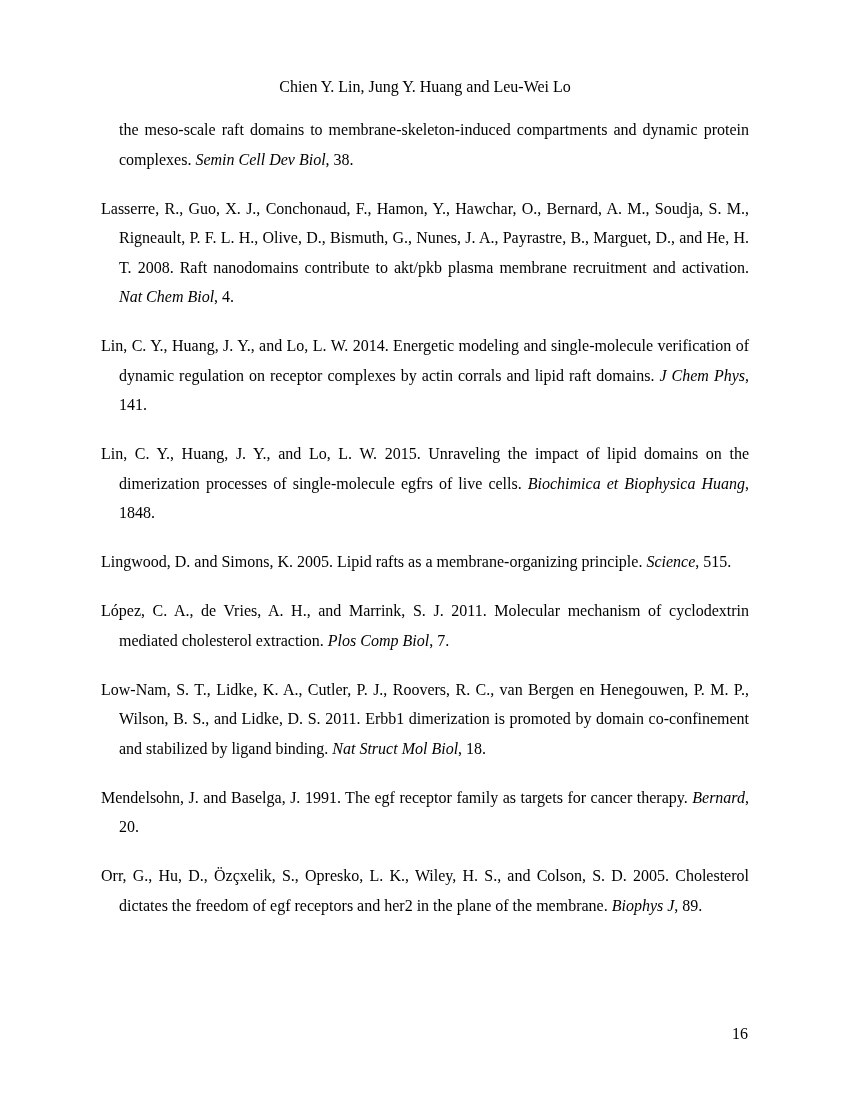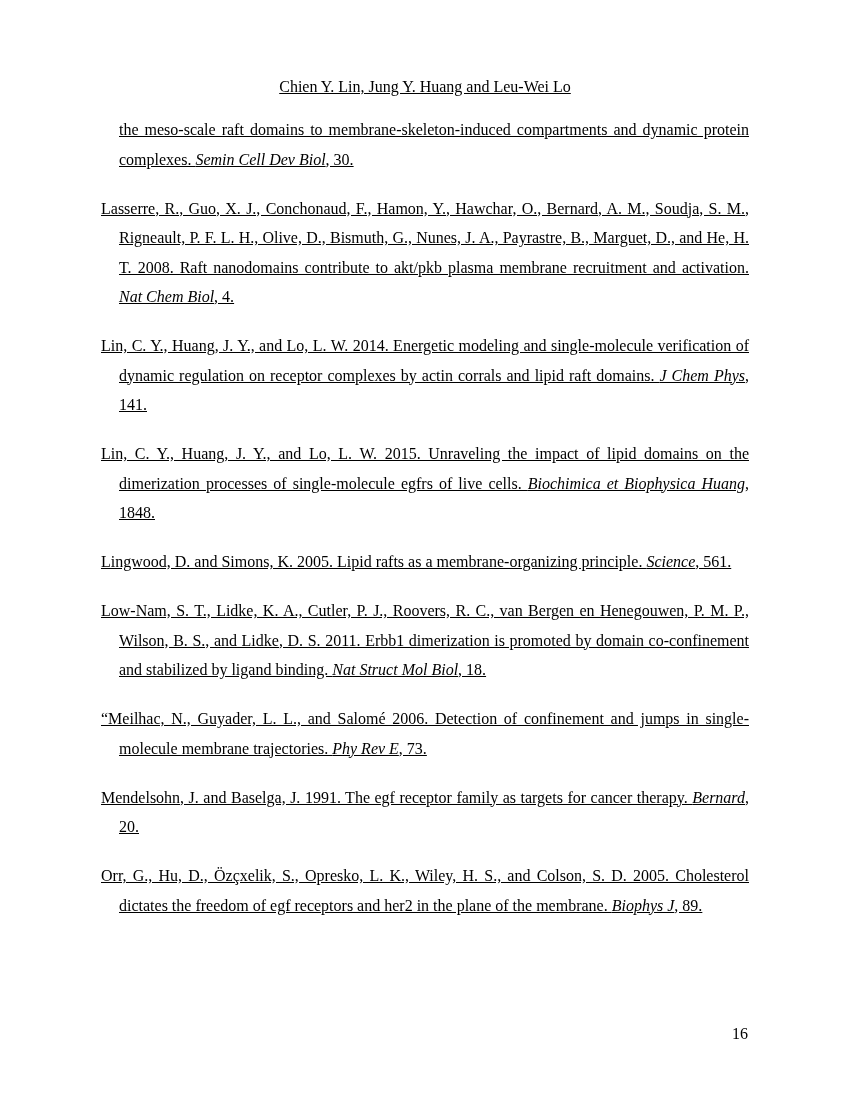--- a/index.html
+++ b/index.html
@@ -12,21 +12,20 @@
     width: 850px;
     height: 1100px;
     background: #ffffff;
     color: #000000;
     font-family: "Liberation Serif", "DejaVu Serif", serif;
     font-size: 16px;
     overflow: hidden;
   }
   .content {
     margin: 0 101px 0 101px; 
-    text-decoration: underline;
   }
   .running-head {
     padding-top: 79px;
     text-align: center;
     line-height: 16px;
     white-space: nowrap;
   }
   .refs {
     margin-top: 20px;
   }
@@ -53,34 +52,34 @@
 </head>
 <body>
 
 <div class="page">
   <div class="content">
 
     <div class="running-head">Chien Y. Lin, Jung Y. Huang and Leu-Wei Lo</div>
 
     <div class="refs">
 
-      <p class="ref continuation"><span>the meso-scale raft domains to membrane-skeleton-induced compartments and dynamic protein complexes. </span><span class="journal">Semin Cell Dev Biol</span><span>, 30.</span></p>
+      <p class="ref continuation"><span>the meso-scale raft domains to membrane-skeleton-induced compartments and dynamic protein complexes. </span><span class="journal">Semin Cell Dev Biol</span><span>, 38.</span></p>
 
       <p class="ref"><span>Lasserre, R., Guo, X. J., Conchonaud, F., Hamon, Y., Hawchar, O., Bernard, A. M., Soudja, S. M., Rigneault, P. F. L. H., Olive, D., Bismuth, G., Nunes, J. A., Payrastre, B., Marguet, D., and He, H. T. 2008. Raft nanodomains contribute to akt/pkb plasma membrane recruitment and activation. </span><span class="journal">Nat Chem Biol</span><span>, 4.</span></p>
 
       <p class="ref"><span>Lin, C. Y., Huang, J. Y., and Lo, L. W. 2014. Energetic modeling and single-molecule verification of dynamic regulation on receptor complexes by actin corrals and lipid raft domains. </span><span class="journal">J Chem Phys</span><span>, 141.</span></p>
 
       <p class="ref"><span>Lin, C. Y., Huang, J. Y., and Lo, L. W. 2015. Unraveling the impact of lipid domains on the dimerization processes of single-molecule egfrs of live cells. </span><span class="journal">Biochimica et Biophysica Huang</span><span>, 1848.</span></p>
 
-      <p class="ref"><span>Lingwood, D. and Simons, K. 2005. Lipid rafts as a membrane-organizing principle. </span><span class="journal">Science</span><span>, 561.</span></p>
+      <p class="ref"><span>Lingwood, D. and Simons, K. 2005. Lipid rafts as a membrane-organizing principle. </span><span class="journal">Science</span><span>, 515.</span></p>
 
+      <p class="ref"><span>López, C. A., de Vries, A. H., and Marrink, S. J. 2011. Molecular mechanism of cyclodextrin mediated cholesterol extraction. </span><span class="journal">Plos Comp Biol</span><span>, 7.</span></p>
 
       <p class="ref"><span>Low-Nam, S. T., Lidke, K. A., Cutler, P. J., Roovers, R. C., van Bergen en Henegouwen, P. M. P., Wilson, B. S., and Lidke, D. S. 2011. Erbb1 dimerization is promoted by domain co-confinement and stabilized by ligand binding. </span><span class="journal">Nat Struct Mol Biol</span><span>, 18.</span></p>
 
-      <p class="ref"><span>“Meilhac, N., Guyader, L. L., and Salomé 2006. Detection of confinement and jumps in single-molecule membrane trajectories. </span><span class="journal">Phy Rev E</span><span>, 73.</span></p>
 
       <p class="ref"><span>Mendelsohn, J. and Baselga, J. 1991. The egf receptor family as targets for cancer therapy. </span><span class="journal">Bernard</span><span>, 20.</span></p>
 
       <p class="ref"><span>Orr, G., Hu, D., Özçxelik, S., Opresko, L. K., Wiley, H. S., and Colson, S. D. 2005. Cholesterol dictates the freedom of egf receptors and her2 in the plane of the membrane. </span><span class="journal">Biophys J</span><span>, 89.</span></p>
 
     </div>
   </div>
 
   <div class="page-number">16</div>
 </div>

